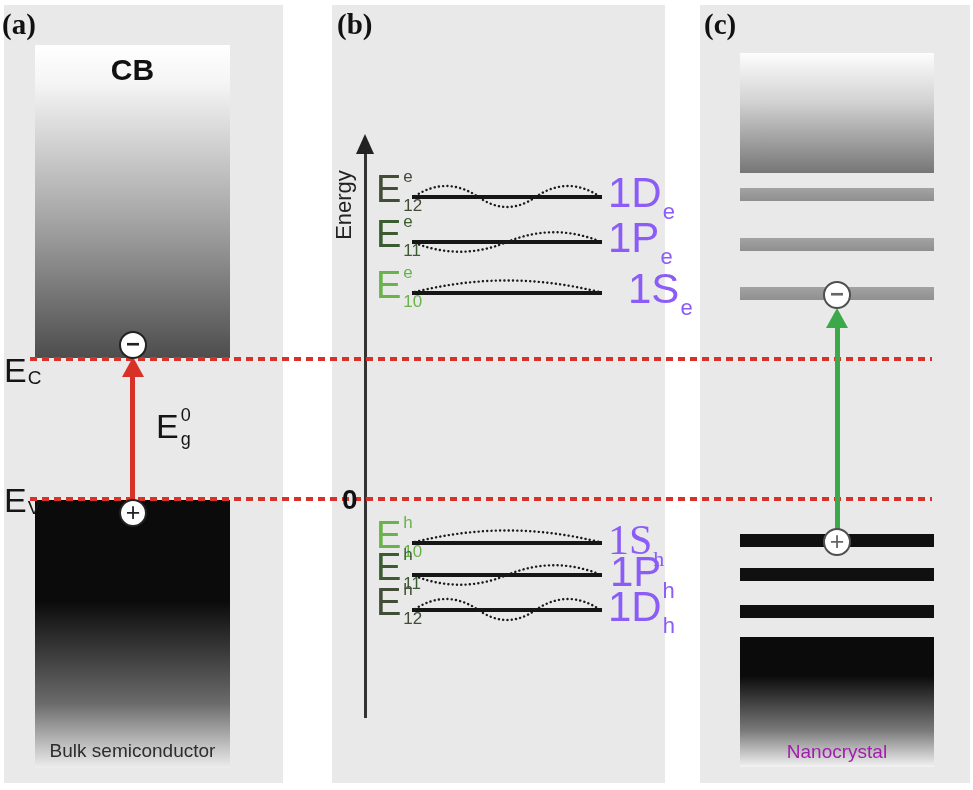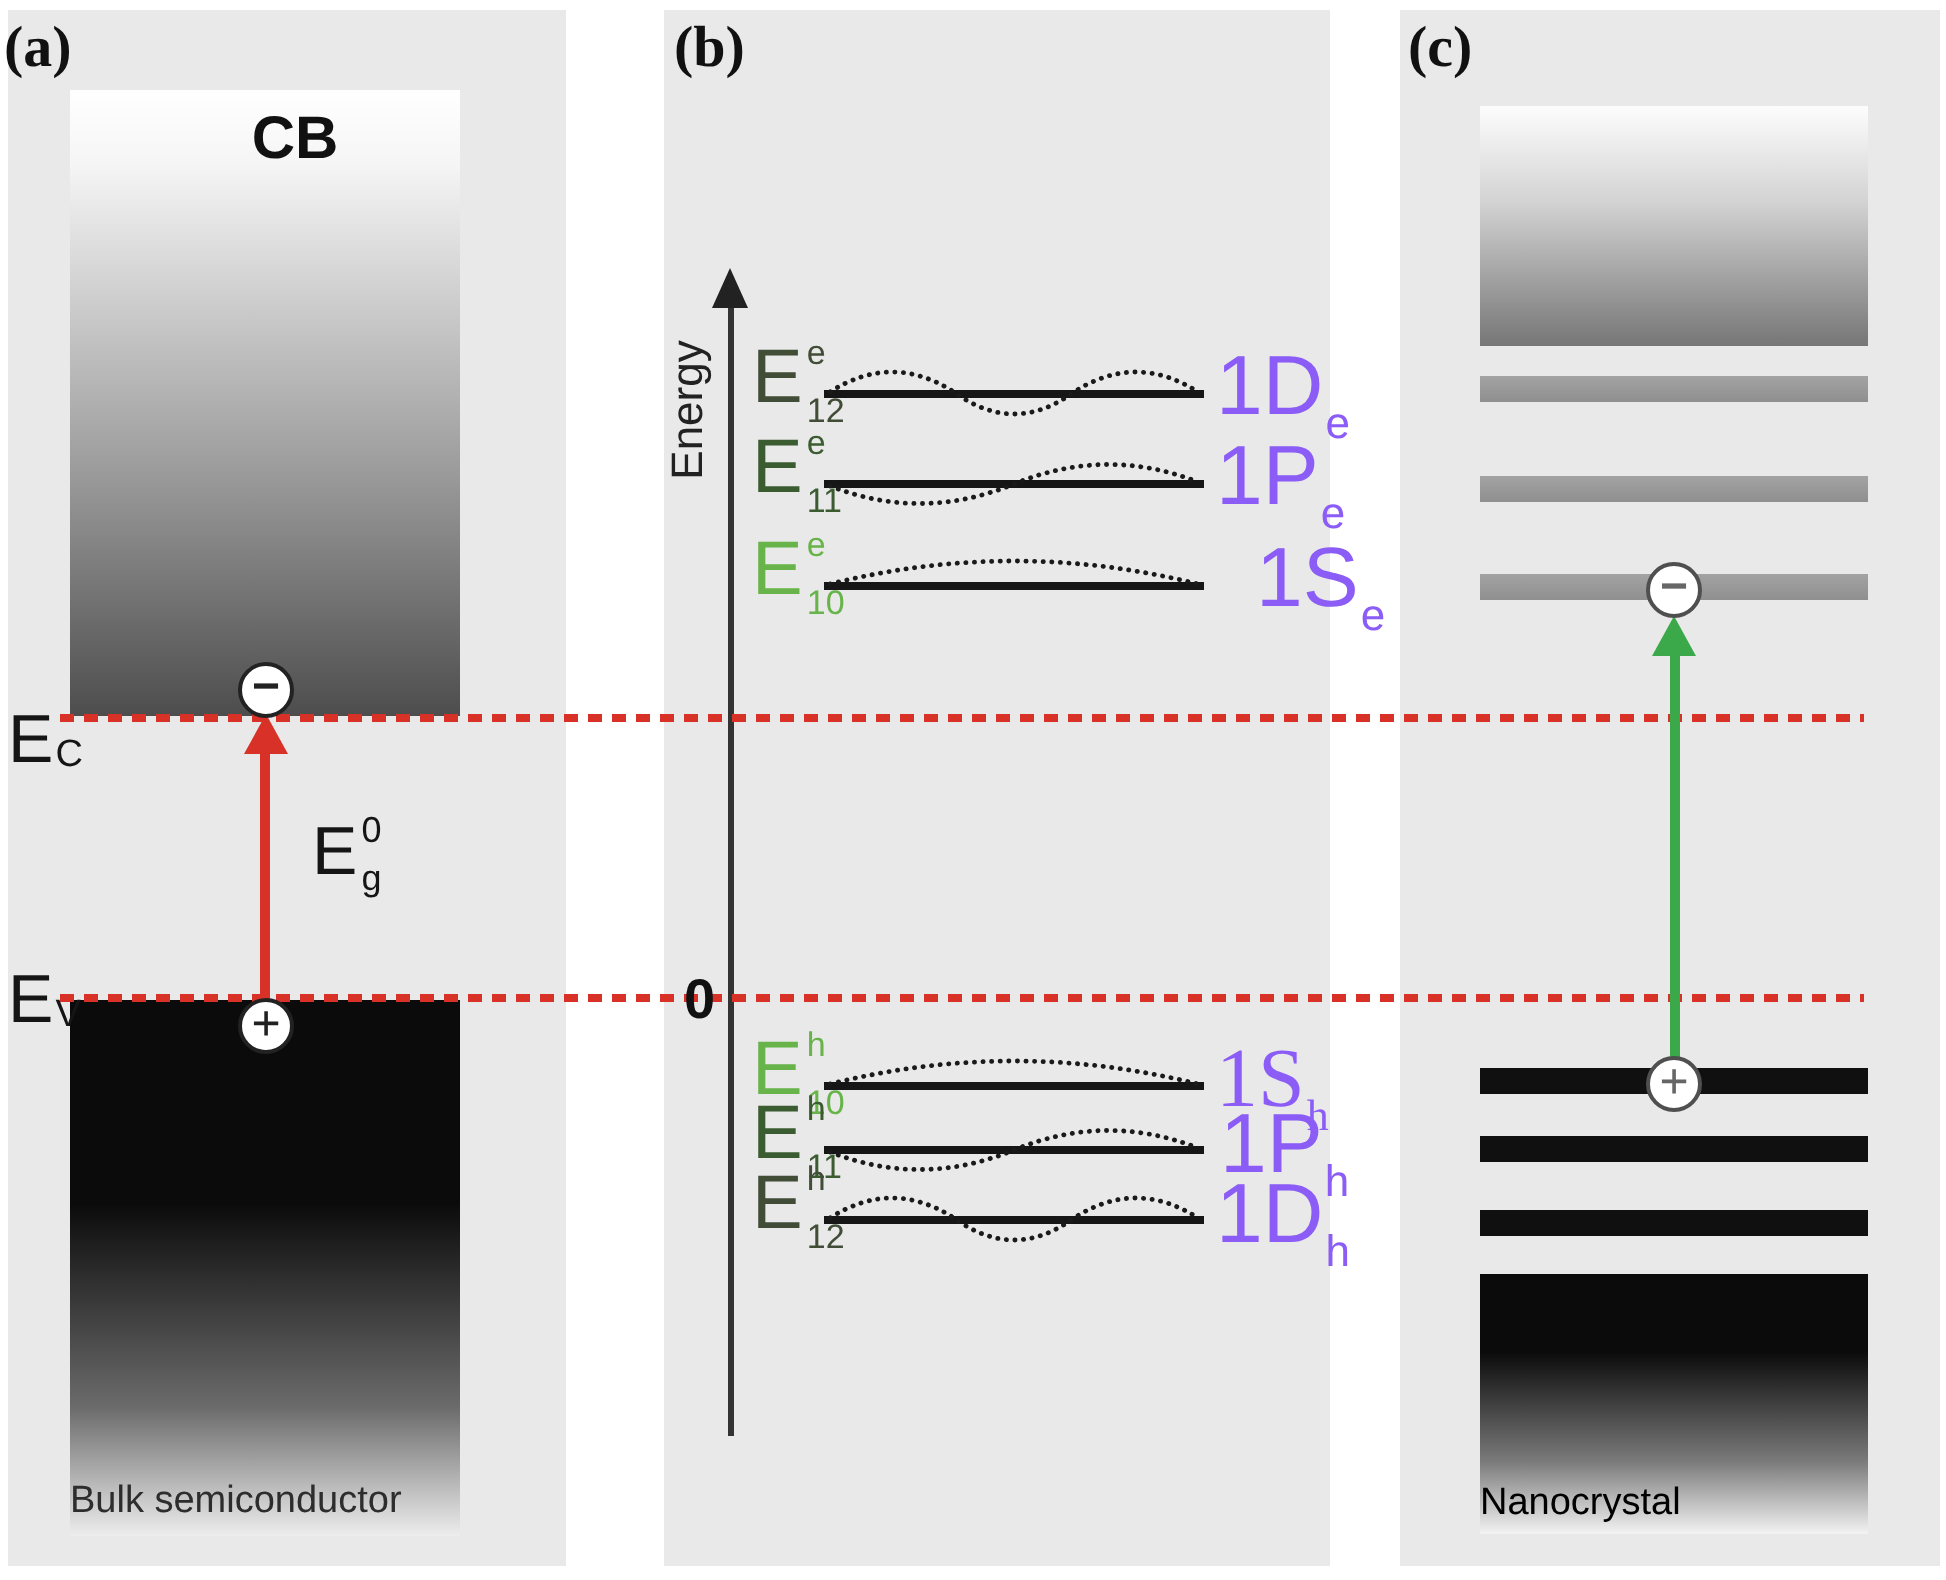--- a/index.html
+++ b/index.html
@@ -24,22 +24,22 @@
   .red-head{border-bottom:20px solid var(--red);}
   .green-shaft{background:var(--green);}
   .green-head{border-bottom:20px solid var(--green);}
   
   .circle{width:28px;height:28px;border-radius:50%;background:#ffffff;box-sizing:border-box;display:flex;align-items:center;justify-content:center;z-index:5;}
   .circle.dark{border:2.5px solid #222;color:#222;}
   .circle.soft{border:2.5px solid #4f4f4f;color:#666;}
   .circle .sym{font-size:24px;font-weight:700;line-height:1;transform:translateY(-1px);}
   .circle .sym.plus{font-size:25px;font-weight:400;}
   
-  .bandlabel{left:35px;width:195px;text-align:center;font-size:30px;font-weight:700;line-height:1;z-index:6;color:#111;margin-left:15px;}
-  .caption{width:195px;text-align:left;font-size:19px;line-height:1;z-index:6;color:#2d2d2d;}
+  .bandlabel{left:35px;width:195px;text-align:center;font-size:30px;font-weight:700;line-height:1;z-index:6;color:#111;}
+  .caption{width:195px;text-align:center;font-size:19px;line-height:1;z-index:6;color:#2d2d2d;}
   .eref{font-size:34px;line-height:1;z-index:6;color:#151515;display:flex;}
   .eref .sub{font-size:19px;position:relative;top:15px;margin-left:1px;}
   .eg{font-size:34px;line-height:1;z-index:6;color:#151515;display:flex;}
   .stack{display:inline-flex;flex-direction:column;justify-content:space-between;height:44px;margin-left:2px;font-size:18px;line-height:1;margin-top:-3px;}
   
   .axis-line{left:364px;top:150px;width:3px;height:568px;background:#333;z-index:2;}
   .axis-head{left:356px;top:134px;width:0;height:0;border-left:9px solid transparent;border-right:9px solid transparent;border-bottom:20px solid #222;z-index:2;}
   .energy{left:333px;top:255px;transform:rotate(-90deg);transform-origin:0 0;width:100px;text-align:center;font-size:22px;color:#222;line-height:1;z-index:6;}
   .zero{left:342px;top:486px;font-size:28px;font-weight:700;color:#111;line-height:1;z-index:6;}
   .lvl-line{left:412px;width:190px;height:4px;background:#161616;z-index:2;}
@@ -192,21 +192,21 @@
   </div>
 
   <div class="abs qc-top"></div>
   <div class="abs graybar" style="top:188px;"></div>
   <div class="abs graybar" style="top:238px;"></div>
   <div class="abs graybar" style="top:287px;"></div>
   <div class="abs blackbar" style="top:534px;"></div>
   <div class="abs blackbar" style="top:568px;"></div>
   <div class="abs blackbar" style="top:605px;"></div>
   <div class="abs qc-bottom"></div>
-  <div class="abs caption" style="left:740px;width:194px;top:742px;color:#000000;">Nanocrystal</div>
+  <div class="abs caption" style="left:740px;width:194px;top:742px;color:#a21caf;">Nanocrystal</div>
 
   <div class="abs shaft green-shaft" style="left:835px;top:328px;height:202px;"></div>
   <div class="abs head green-head" style="left:826px;top:308px;"></div>
 
   <div class="abs circle soft" style="left:823px;top:281px;">
     <span class="sym">−</span>
   </div>
   <div class="abs circle soft" style="left:823px;top:528px;">
     <span class="sym plus">+</span>
   </div>

